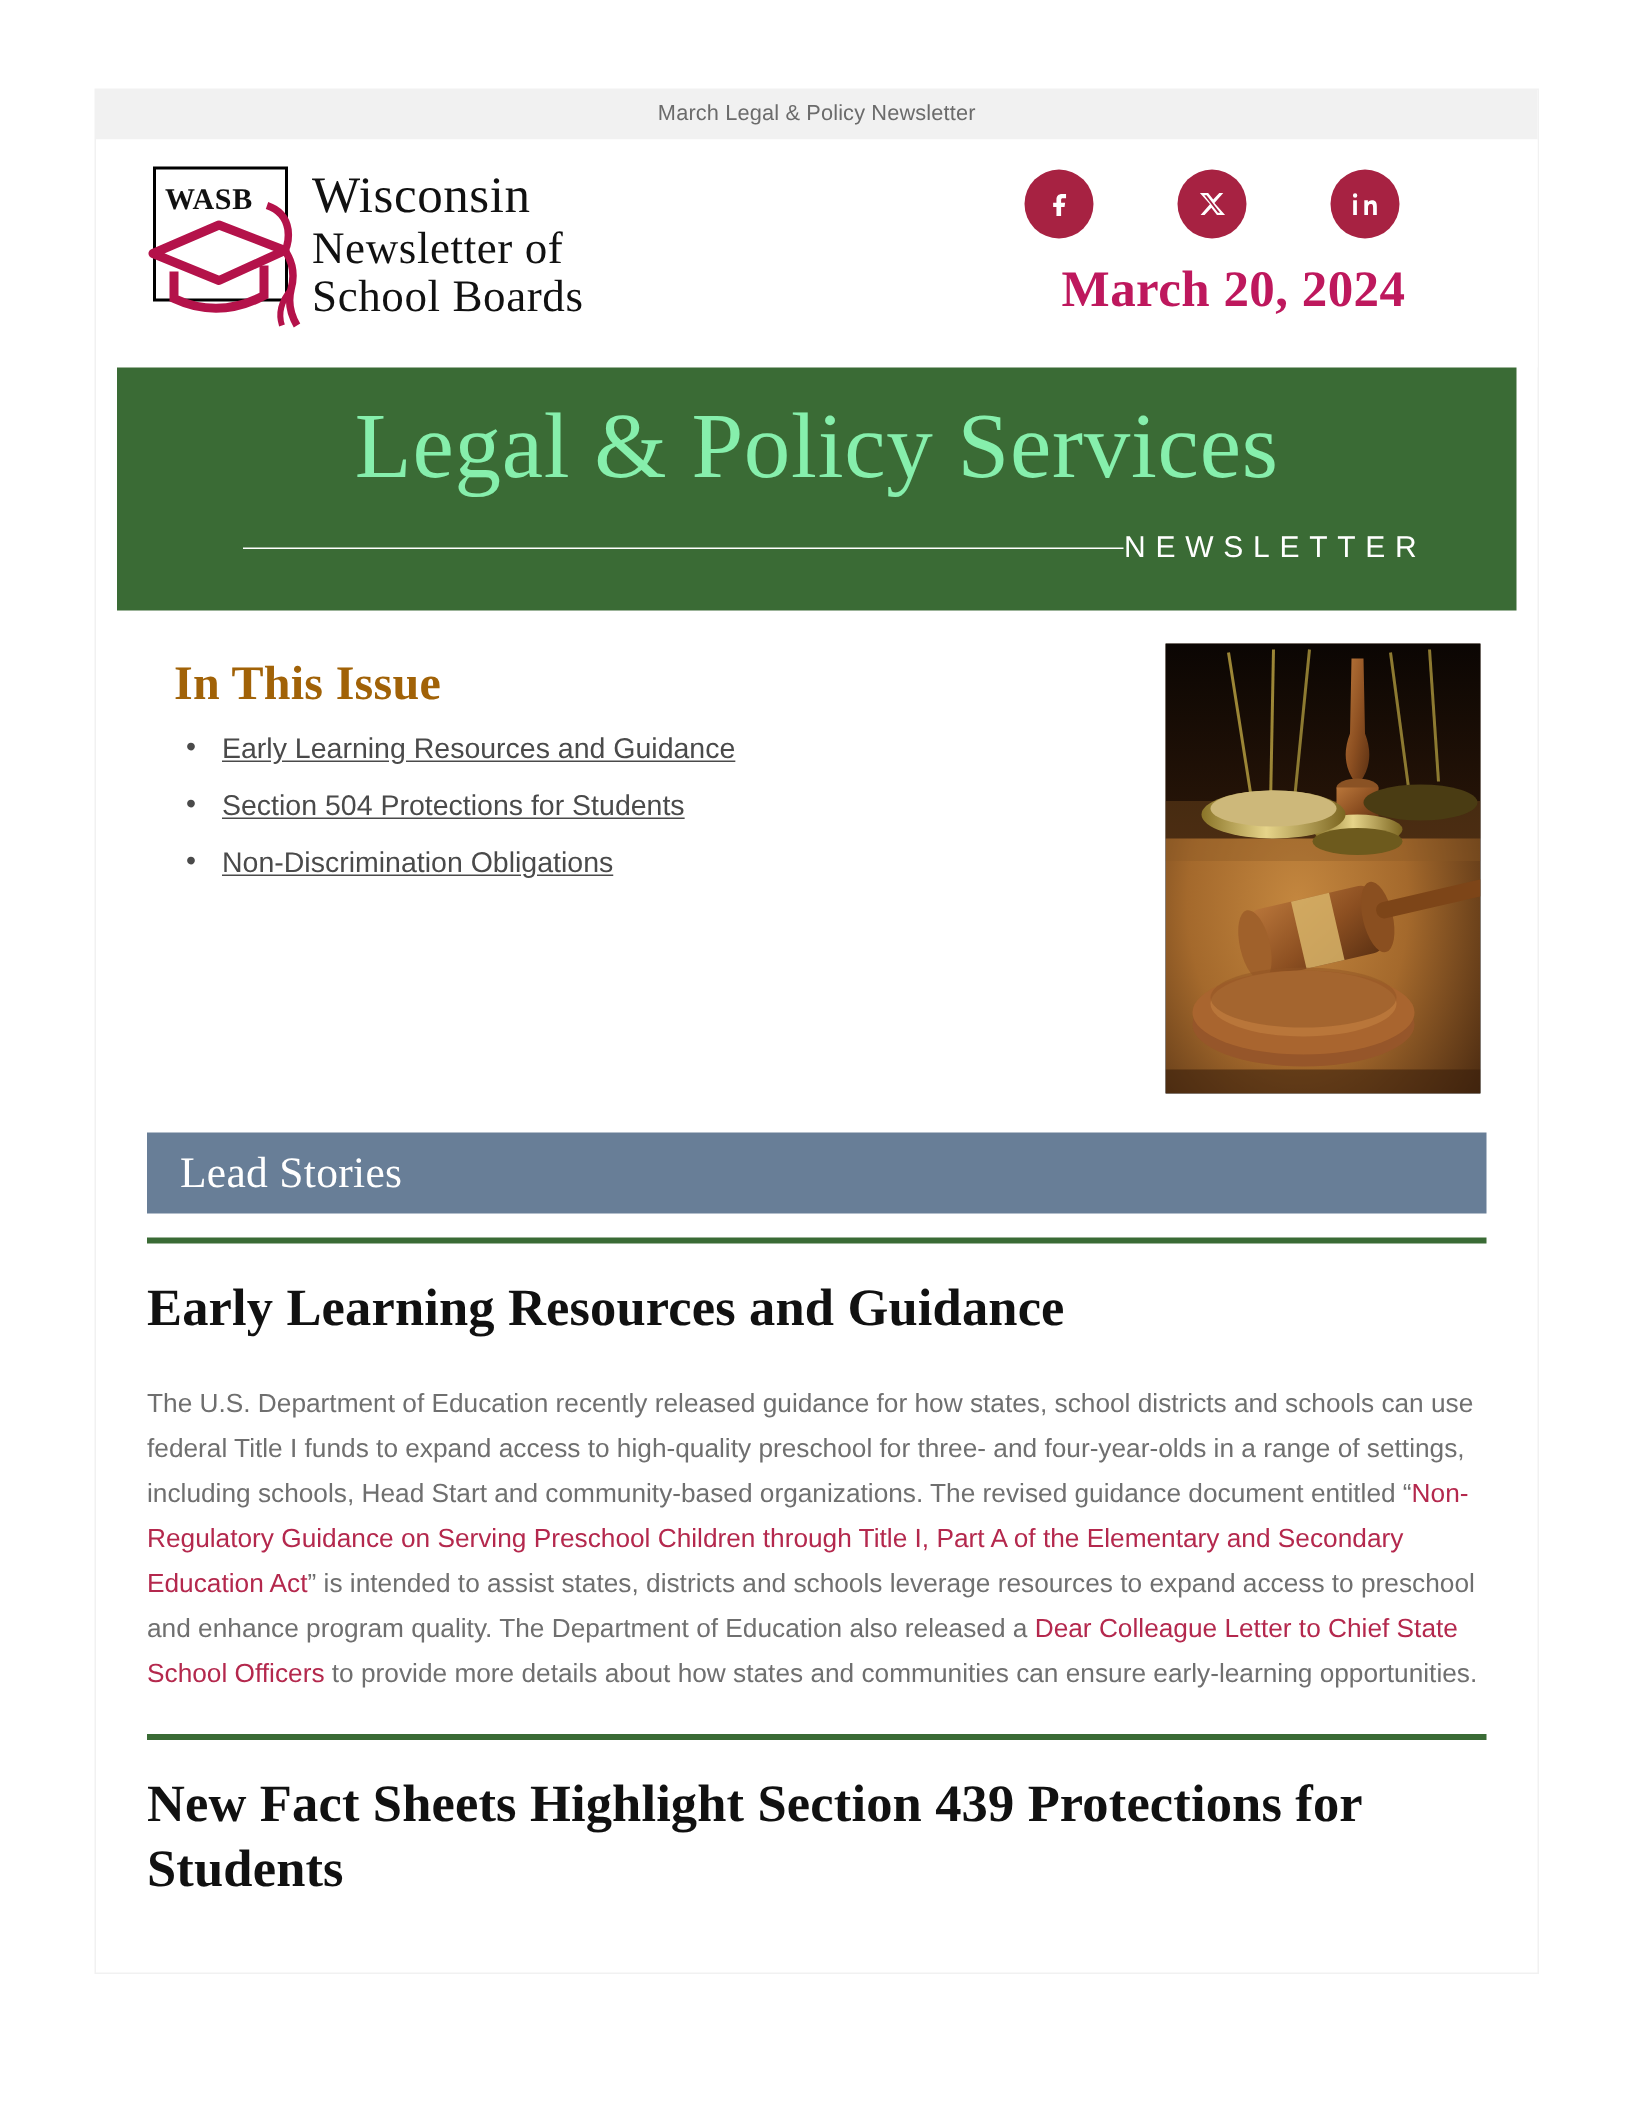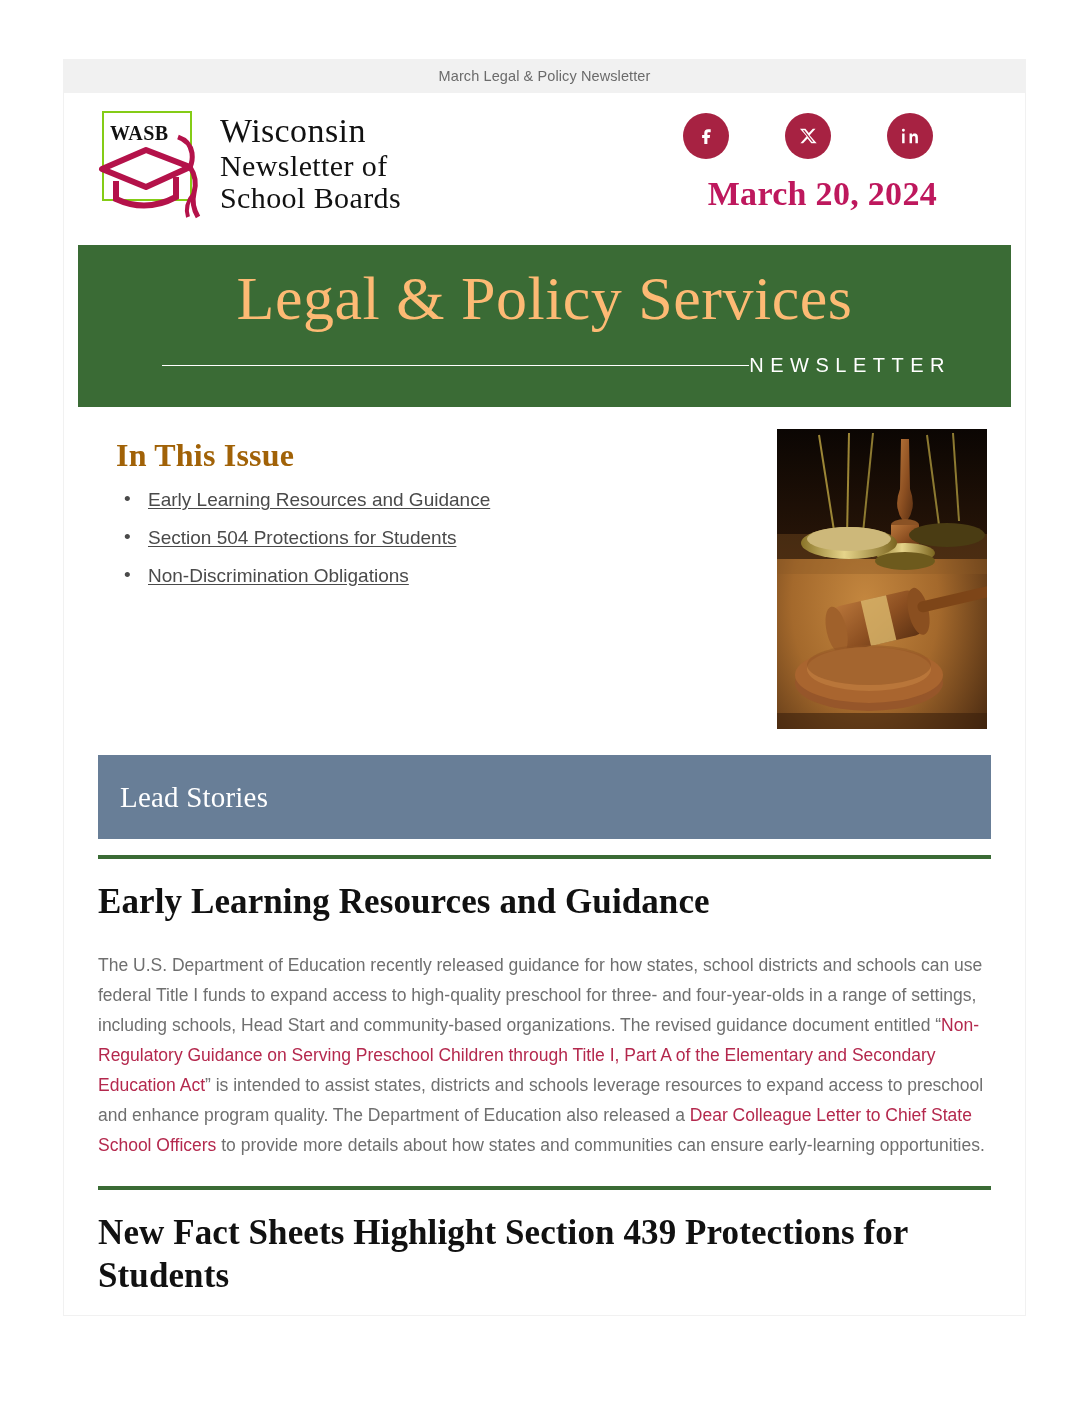--- a/index.html
+++ b/index.html
@@ -51,40 +51,40 @@
   .logo-block {
     position: absolute;
     left: 38px;
     top: 18px;
     display: flex;
     align-items: flex-start;
   }
   .logo-mark {
     width: 86px;
     height: 86px;
-    border: 2px solid #84cc16;
+    border: 2px solid #000000;
     position: relative;
     flex: none;
     background: #ffffff;
     overflow: visible;
   }
   .logo-mark .wasb-text {
     position: absolute;
     left: 6px;
     top: 9px;
     font-family: "Liberation Serif", serif;
     font-weight: bold;
     font-size: 20px;
     letter-spacing: .5px;
     color: #111;
   }
   .logo-mark svg { position: absolute; left: -10px; top: 10px; }
 
   .logo-words {
-    margin-left: 28px;
+    margin-left: 16px;
     font-family: "Liberation Serif", serif;
     color: #111111;
     line-height: 1.08;
     padding-top: 2px;
   }
   .logo-words div {
     font-size: 30px;
     letter-spacing: .4px;
     white-space: nowrap;
   }
@@ -129,21 +129,21 @@
     box-sizing: border-box;
     position: relative;
     padding: 0 28px;
   }
   .masthead-title {
     position: absolute;
     left: 0;
     right: 0;
     top: 22px;
     text-align: center;
-    color: #fdba74;
+    color: #86efac;
     font-family: "Liberation Serif", serif;
     font-size: 62px;
     font-weight: normal;
     letter-spacing: .5px;
     line-height: 1;
   }
   .masthead-rule-row {
     position: absolute;
     left: 84px;
     right: 60px;
@@ -219,21 +219,21 @@
     height: 300px;
     overflow: hidden;
     background: #120a05;
   }
   .gavel-photo svg { display: block; }
 
   
   .section-bar {
     margin: 38px 34px 0 34px;
     background: #687e97;
-    height: 84px;
+    height: 54px;
     display: flex;
     align-items: center;
     padding-left: 22px;
     box-sizing: border-box;
   }
   .section-bar-label {
     color: #ffffff;
     font-family: "Liberation Serif", serif;
     font-size: 29px;
     letter-spacing: .2px;

